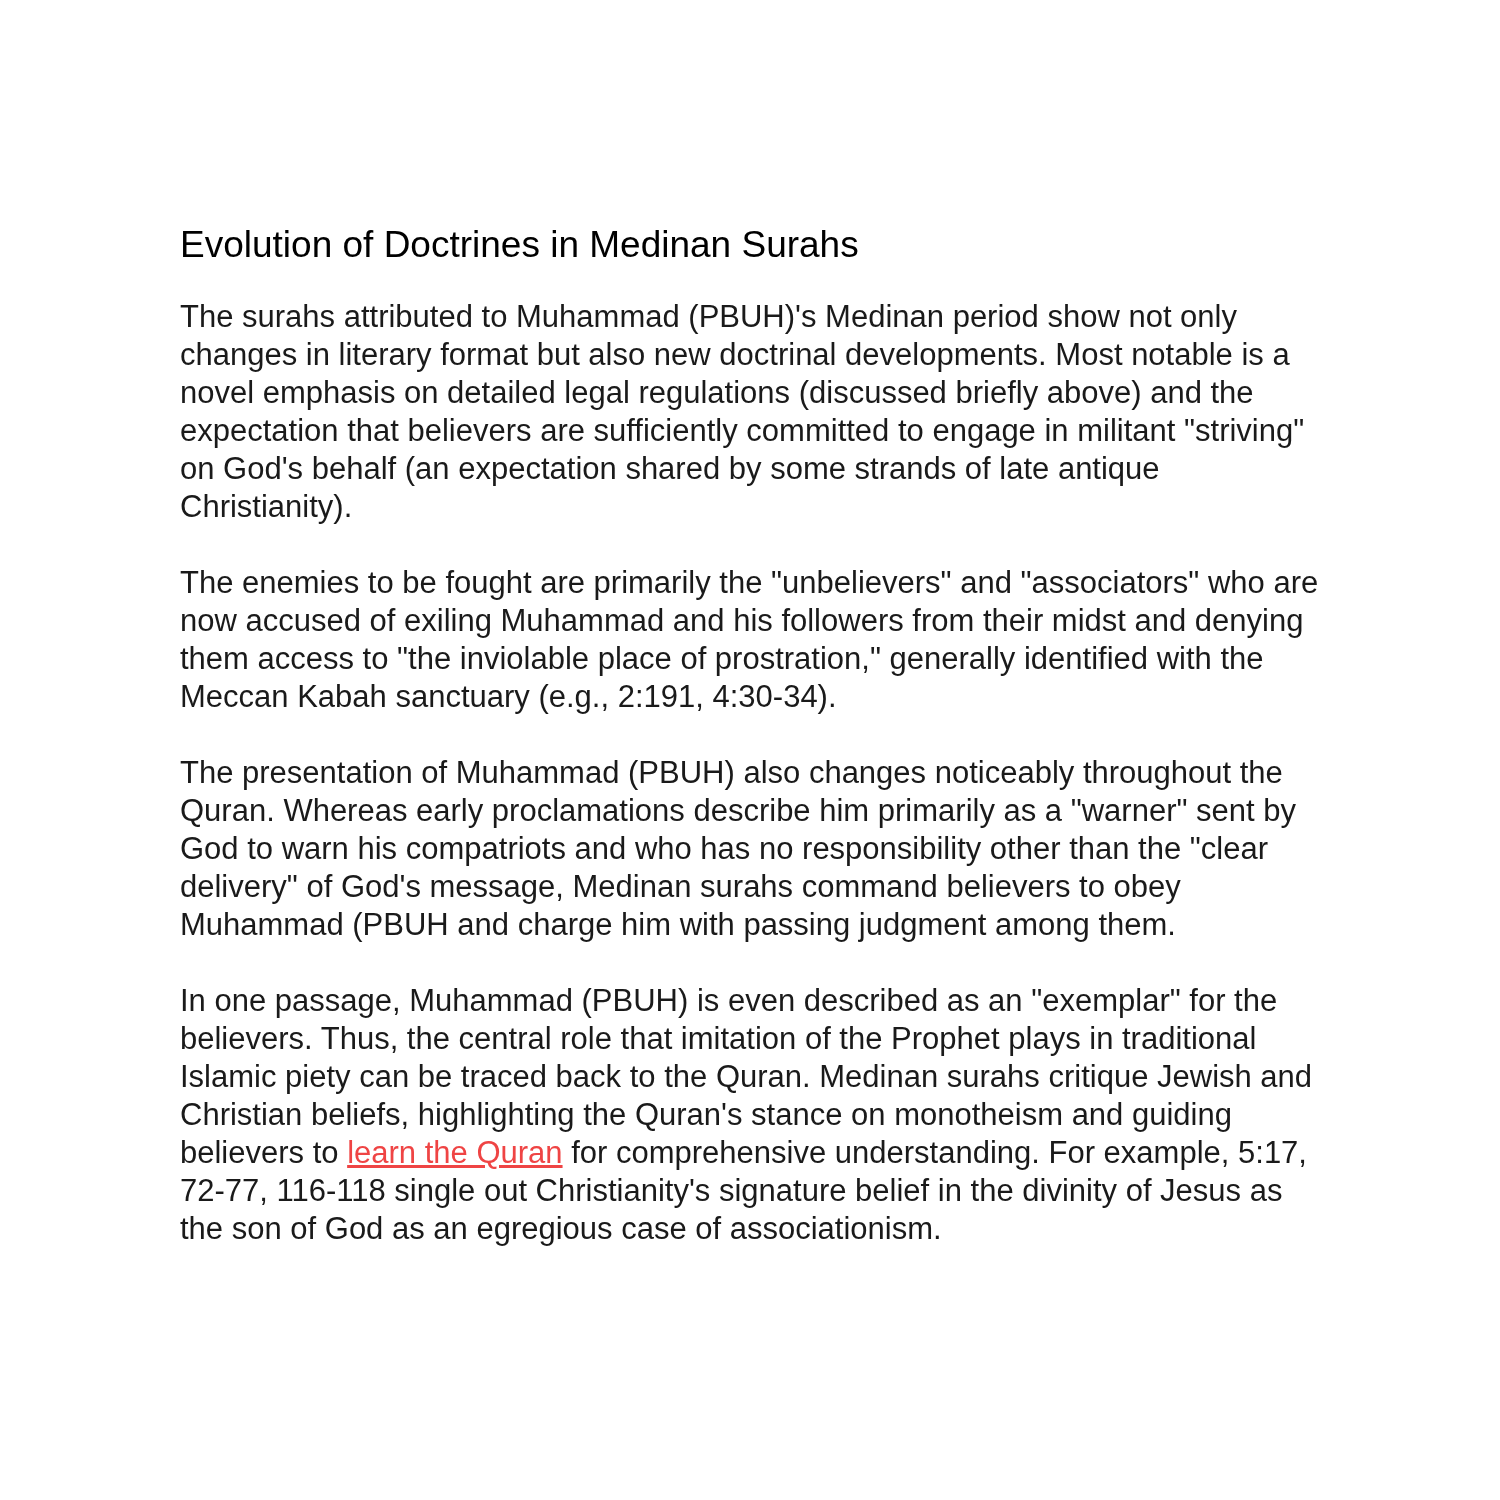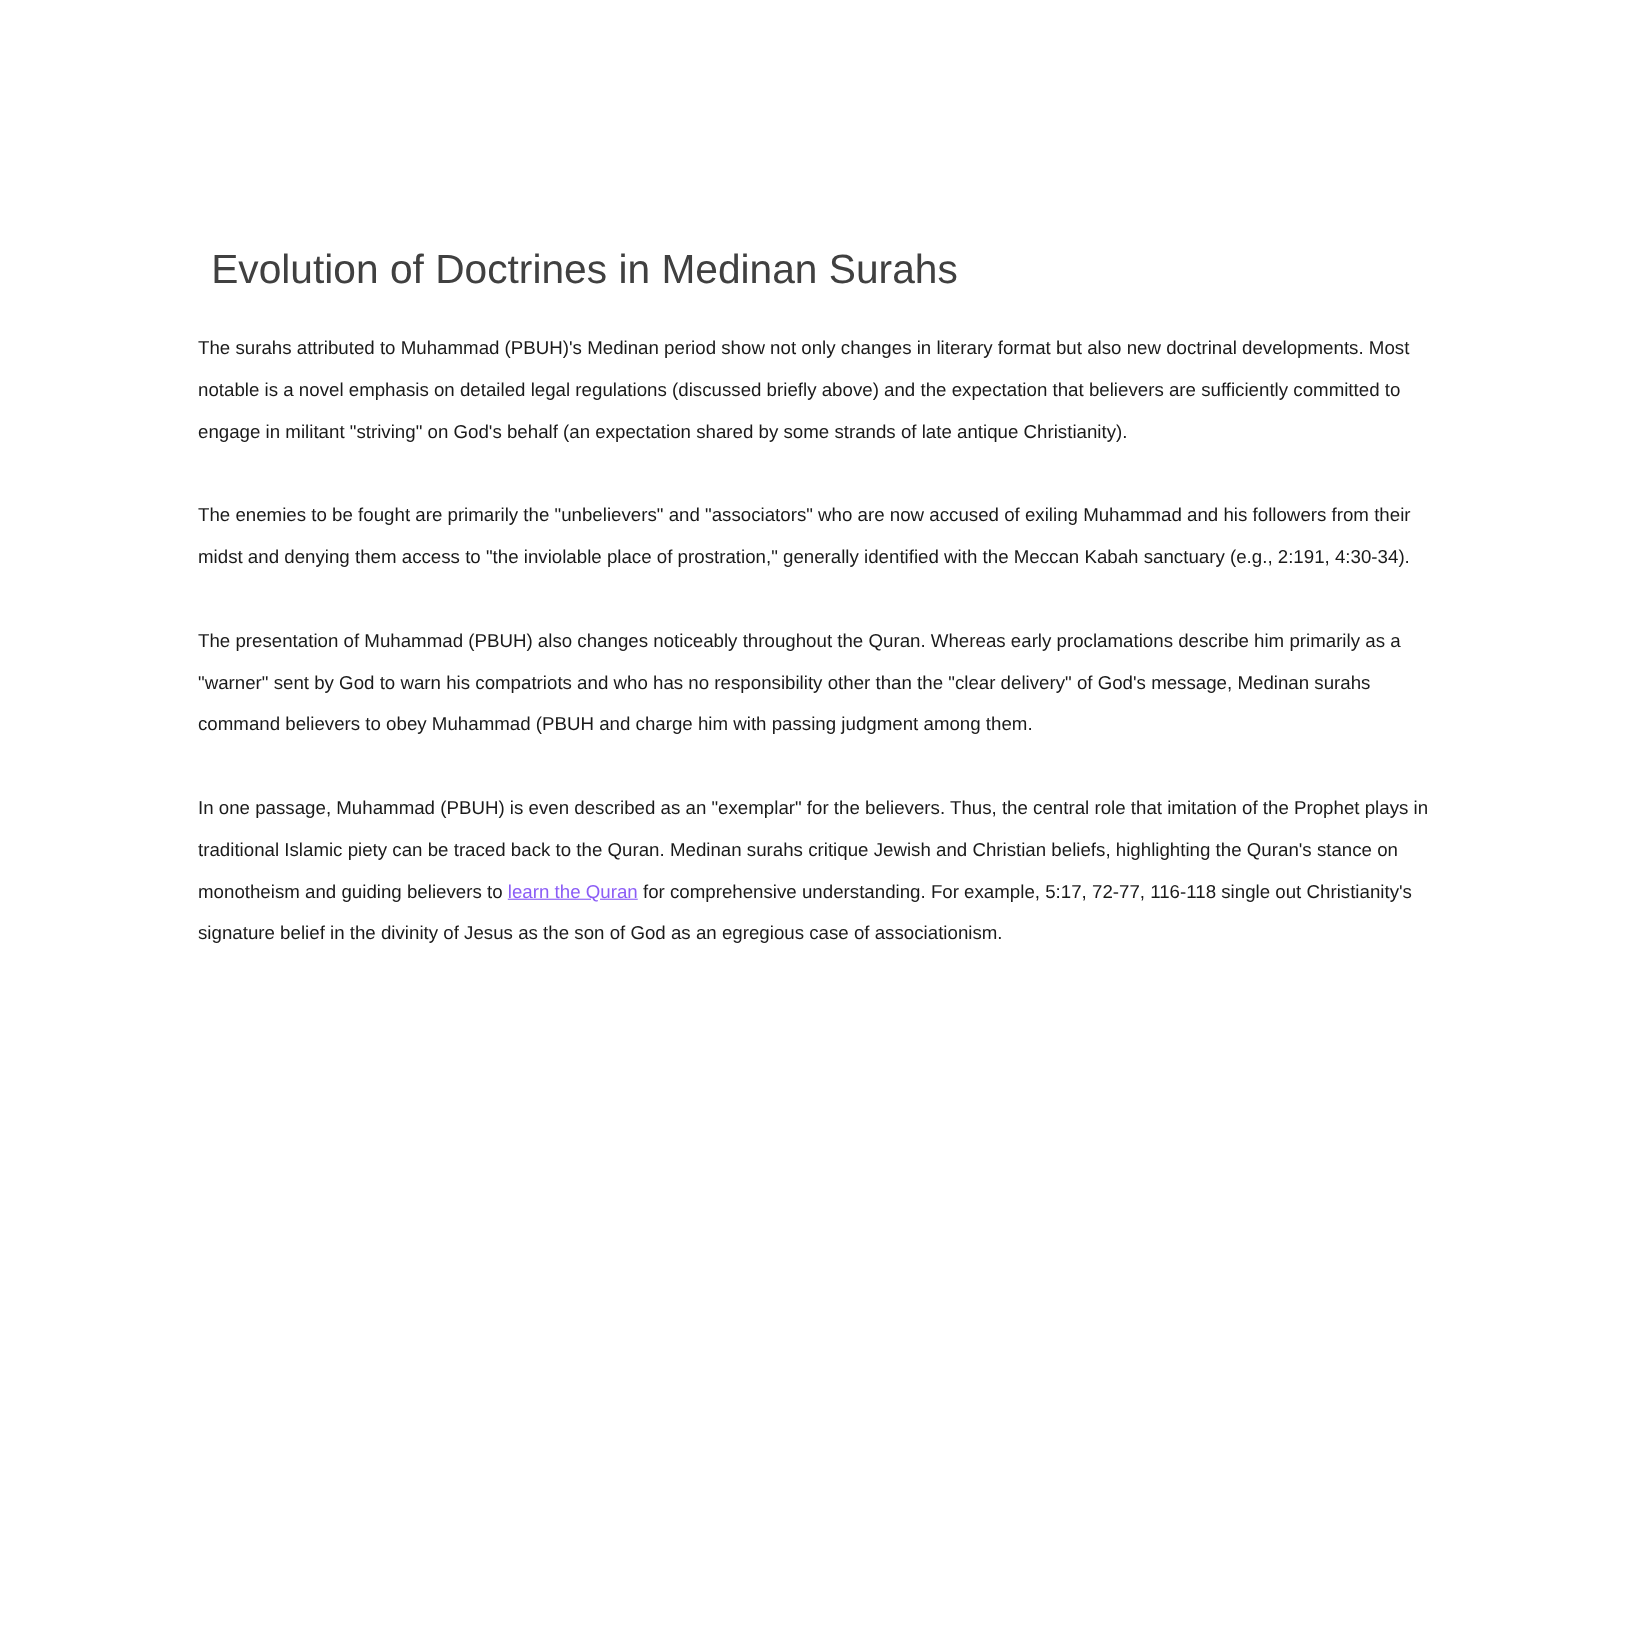--- a/index.html
+++ b/index.html
@@ -18,34 +18,34 @@
     box-sizing: border-box;
     padding: 222px 180px 0 180px;
     width: 1500px;
   }
   .doc-inner {
     max-width: 1142px;
   }
   h1.doc-title {
     font-size: 37px;
     font-weight: 400;
-    color: #404040;
-    margin: 0 0 30px 12px;
+    color: #000000;
+    margin: 0 0 30px 0;
     line-height: 1.25;
     letter-spacing: 0;
   }
   p.doc-paragraph {
-    font-size: 17px;
+    font-size: 31px;
     line-height: 38px;
     margin: 0 0 38px 0;
     color: #1a1a1a;
     word-spacing: normal;
   }
   a.doc-link {
-    color: #8b5cf6;
+    color: #ef4444;
     text-decoration: underline;
     cursor: pointer;
   }
 </style>
 </head>
 <body>
 
 <div class="doc">
   <div class="doc-inner">
 

